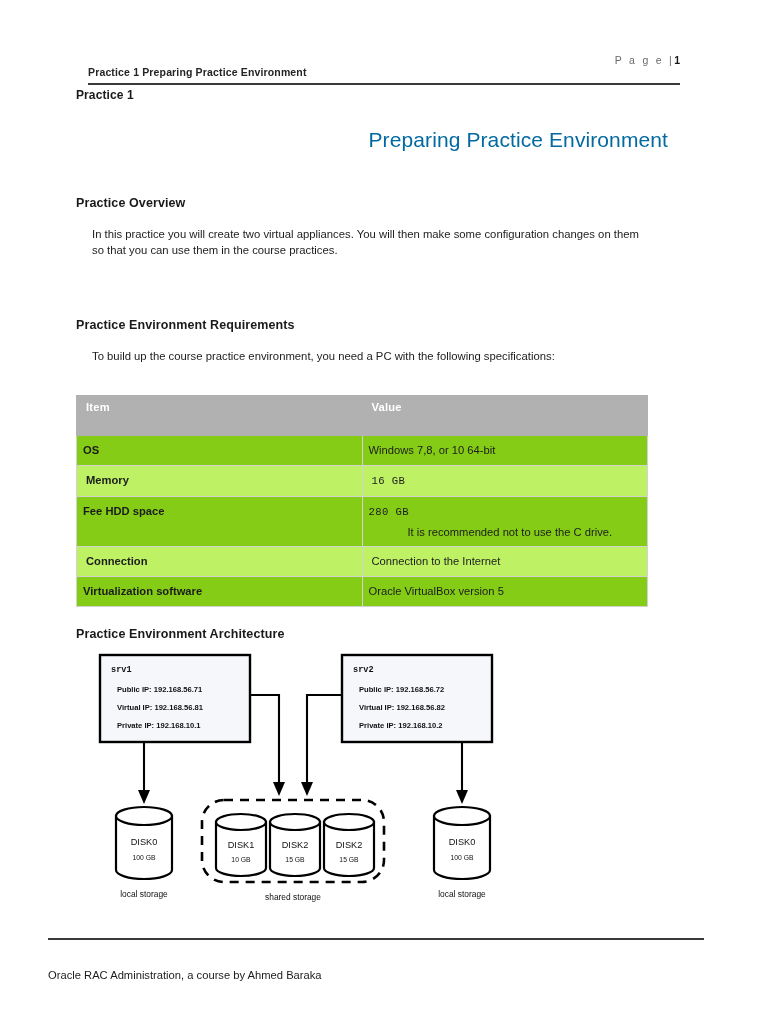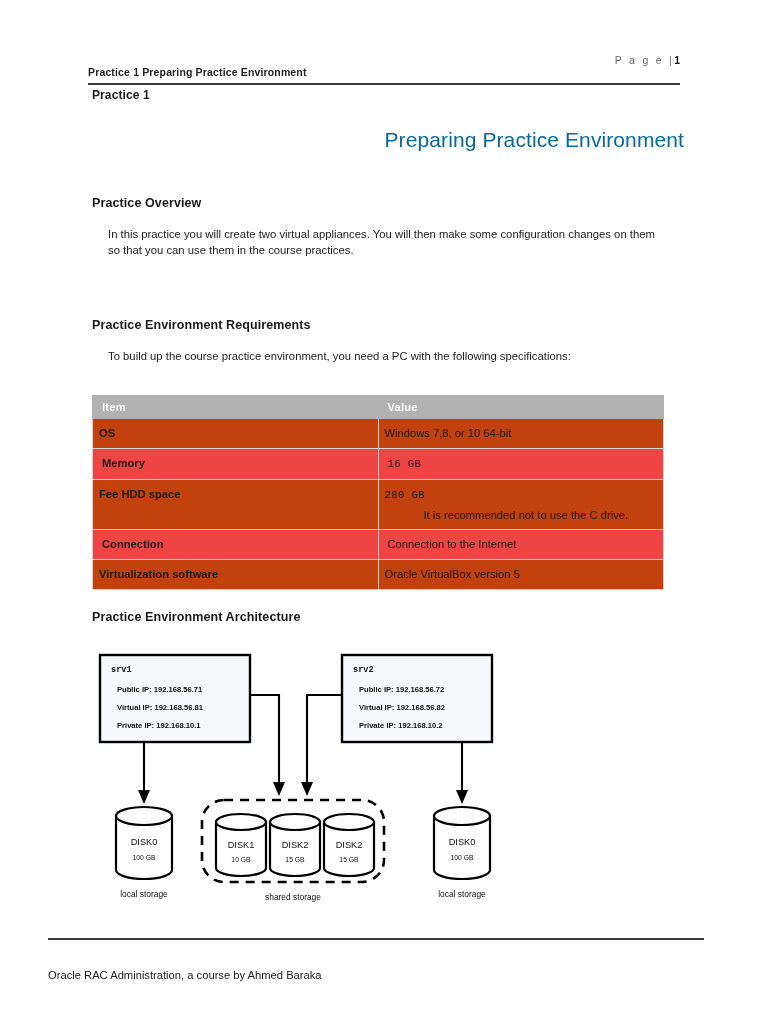--- a/index.html
+++ b/index.html
@@ -42,21 +42,21 @@
   .header-page .pg-word { letter-spacing: 2.3px; }
   .header-page .pg-num {
     font-weight: bold;
     color: #161616;
     letter-spacing: 0;
   }
 
   
   .content {
     position: absolute;
-    left: 92px;
+    left: 76px;
     top: 88px;
     width: 592px;
   }
 
   .practice-label {
     font-size: 12px;
     font-weight: bold;
     color: #1a1a1a;
     margin: 0 0 26px 0;
     letter-spacing: .1px;
@@ -92,38 +92,38 @@
     border-collapse: collapse;
     width: 572px;
     table-layout: fixed;
     font-size: 11.2px;
   }
   table.spec th {
     background: #b1b1b1;
     color: #ffffff;
     font-weight: bold;
     text-align: left;
-    padding: 5px 9px 5px 9px;
+    padding: 5px 9px 22px 9px;
     font-size: 11.2px;
     border: 1px solid #b1b1b1;
     letter-spacing: .2px;
   }
   table.spec td {
     border: 1px solid #d2d2d2;
     padding: 6px 9px 6px 9px;
     vertical-align: top;
     color: #1c1c1c;
     line-height: 1.5;
   }
   table.spec td.item {
     font-weight: bold;
     width: 118px;
   }
-  table.spec tr.shade td { background: #c2410c; padding-left: 6px; }
-  table.spec tr.plain td { background: #ef4444; }
+  table.spec tr.shade td { background: #84cc16; padding-left: 6px; }
+  table.spec tr.plain td { background: #bef264; }
   .mono {
     font-family: "Liberation Mono", monospace;
     font-size: 10.6px;
     letter-spacing: .4px;
   }
   .sub-line { display: block; margin-top: 3px; margin-left: 39px; }
 
   
   .diagram-wrap {
     position: absolute;

